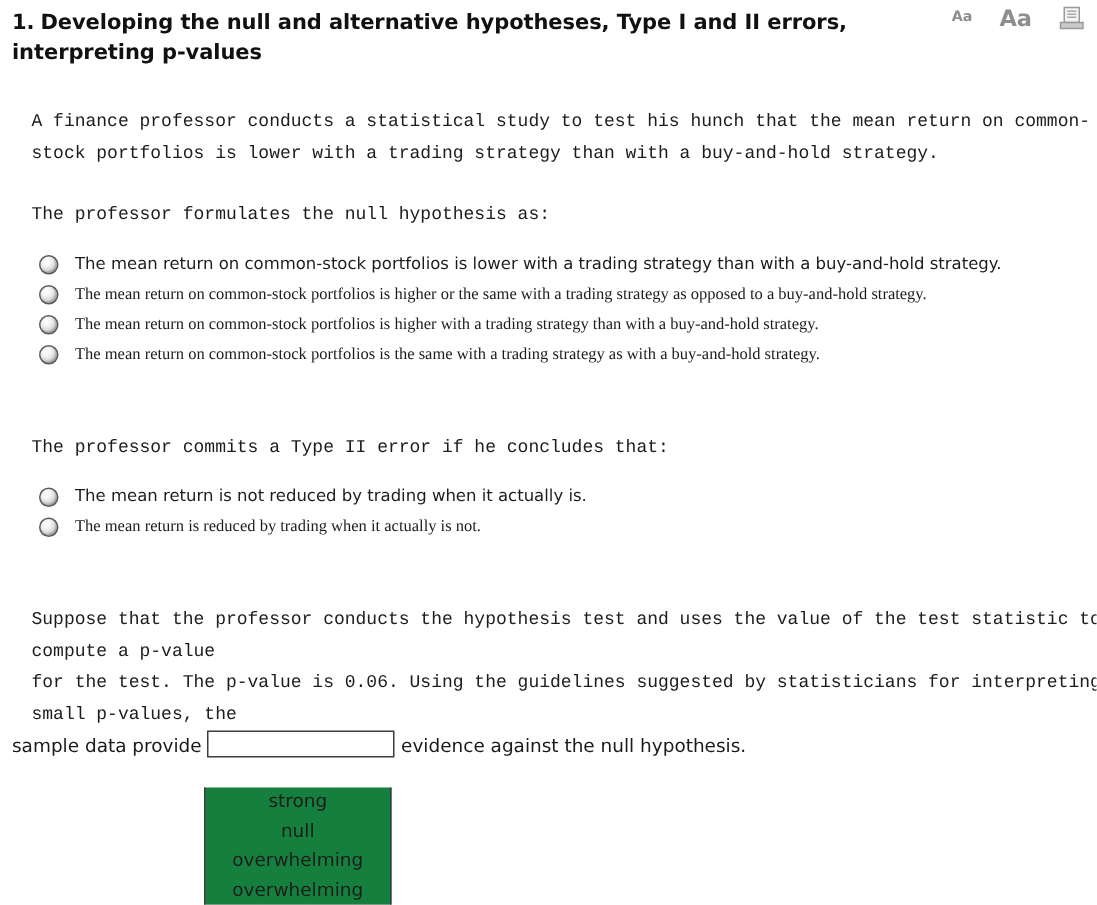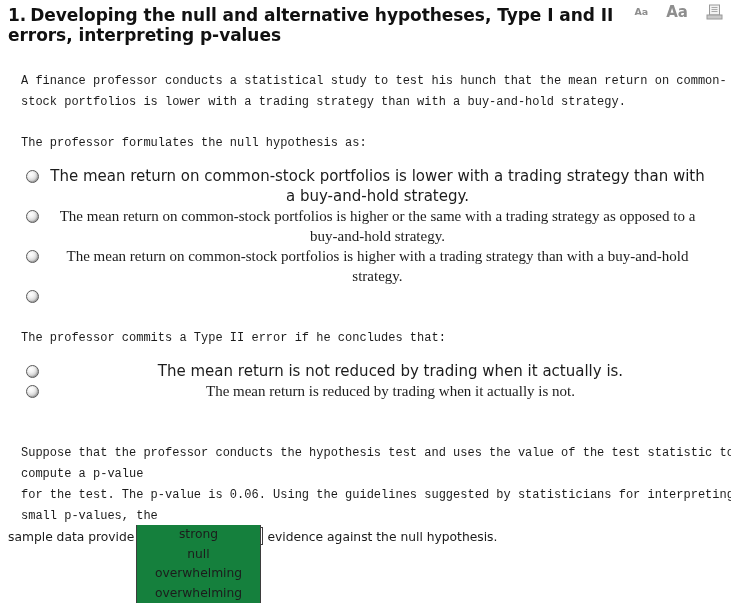--- a/index.html
+++ b/index.html
@@ -17,21 +17,21 @@
     overflow: hidden;
   }
 
   
   .header-row {
     position: relative;
     padding: 5px 0 0 0;
   }
   .q-title {
     font-weight: bold;
-    font-size: 17px;
+    font-size: 14px;
     line-height: 20px;
     color: #111111;
     width: 610px;
     margin-left: 8px;
     letter-spacing: -0.05px;
   }
   .q-title .num {
     margin-right: 4px;
   }
   .header-tools {
@@ -82,23 +82,22 @@
   .options {
     margin: 0;
     padding: 0;
     list-style: none;
   }
   .opt {
     position: relative;
     padding-left: 50px;
     margin-bottom: 0;
     line-height: 20px;
-    font-size: 15px;
+    font-size: 11px;
     color: #1c1c1c;
-    text-align: center;
   }
   .opt + .opt { margin-top: 0px; font-family: Liberation Serif, serif; }
   .opt-text { display: block; }
   .opt.wide .opt-text { max-width: 655px; }
 
   .radio {
     position: absolute;
     left: 26px;
     top: 4px;
     width: 13px;
@@ -188,20 +187,21 @@
   <li class="opt wide">
     <span class="radio"></span>
     <span class="opt-text">The mean return on common-stock portfolios is higher or the same with a trading strategy as opposed to a buy-and-hold strategy.</span>
   </li>
   <li class="opt wide">
     <span class="radio"></span>
     <span class="opt-text">The mean return on common-stock portfolios is higher with a trading strategy than with a buy-and-hold strategy.</span>
   </li>
   <li class="opt wide">
     <span class="radio"></span>
+    <span class="opt-text">The mean return on common-stock portfolios is the same with a trading strategy as with a buy-and-hold strategy.</span>
   </li>
 </ul>
 
 <div class="spacer-42"></div>
 
 <div class="para">The professor commits a Type II error if he concludes that:</div>
 
 <div class="spacer-12"></div>
 
 <ul class="options">

